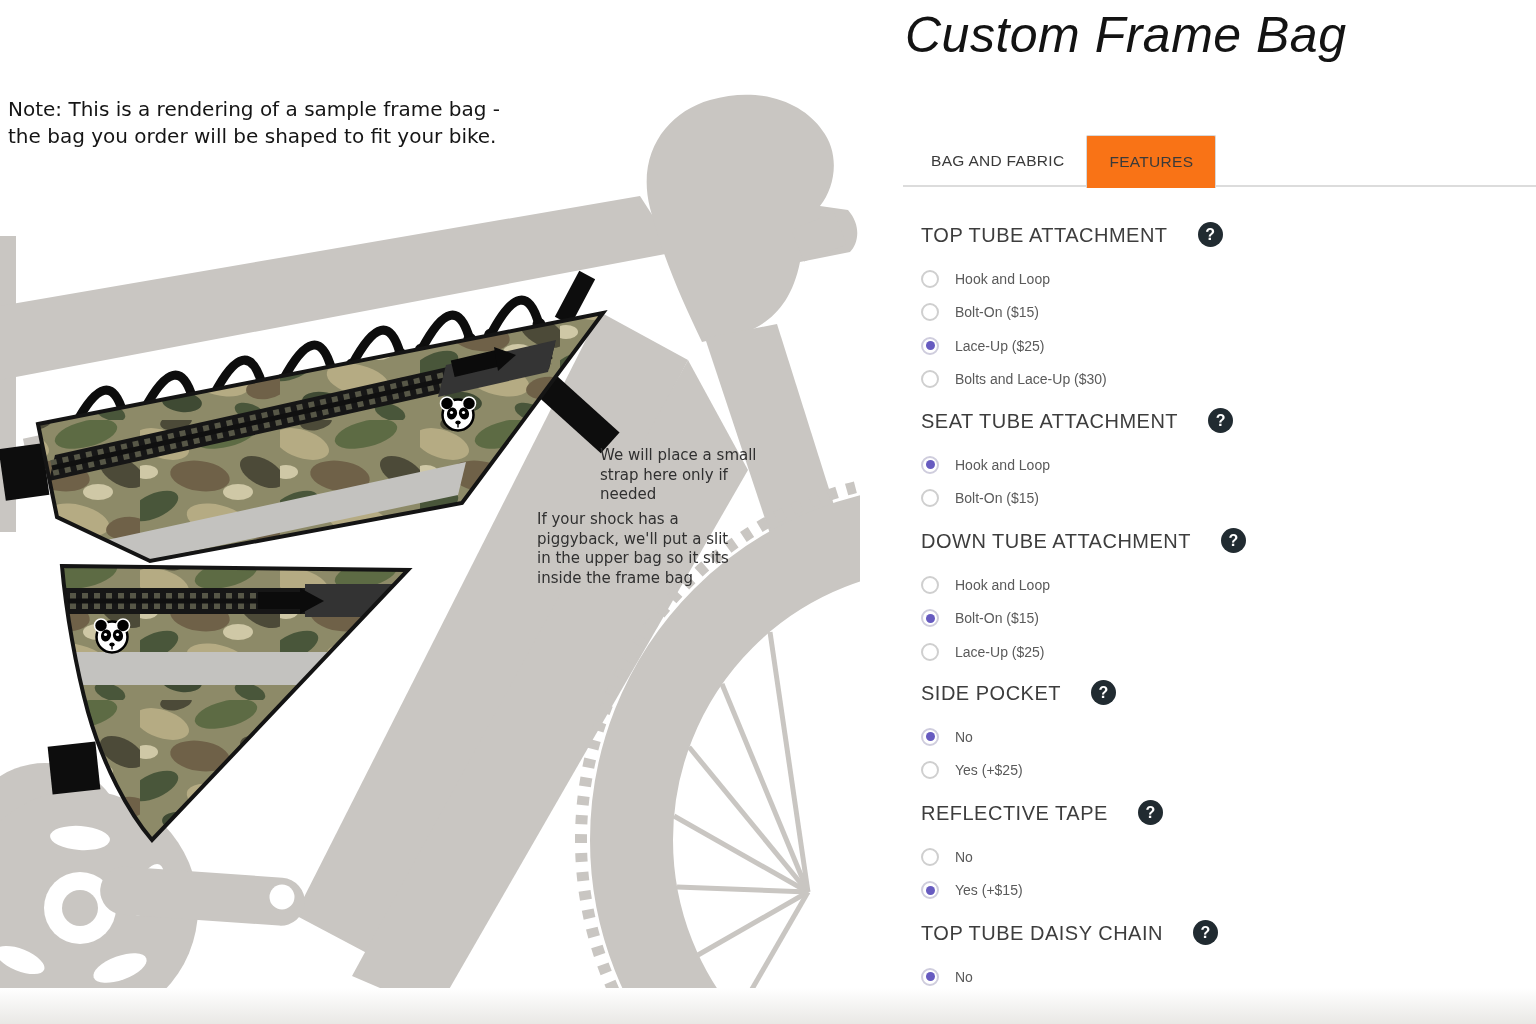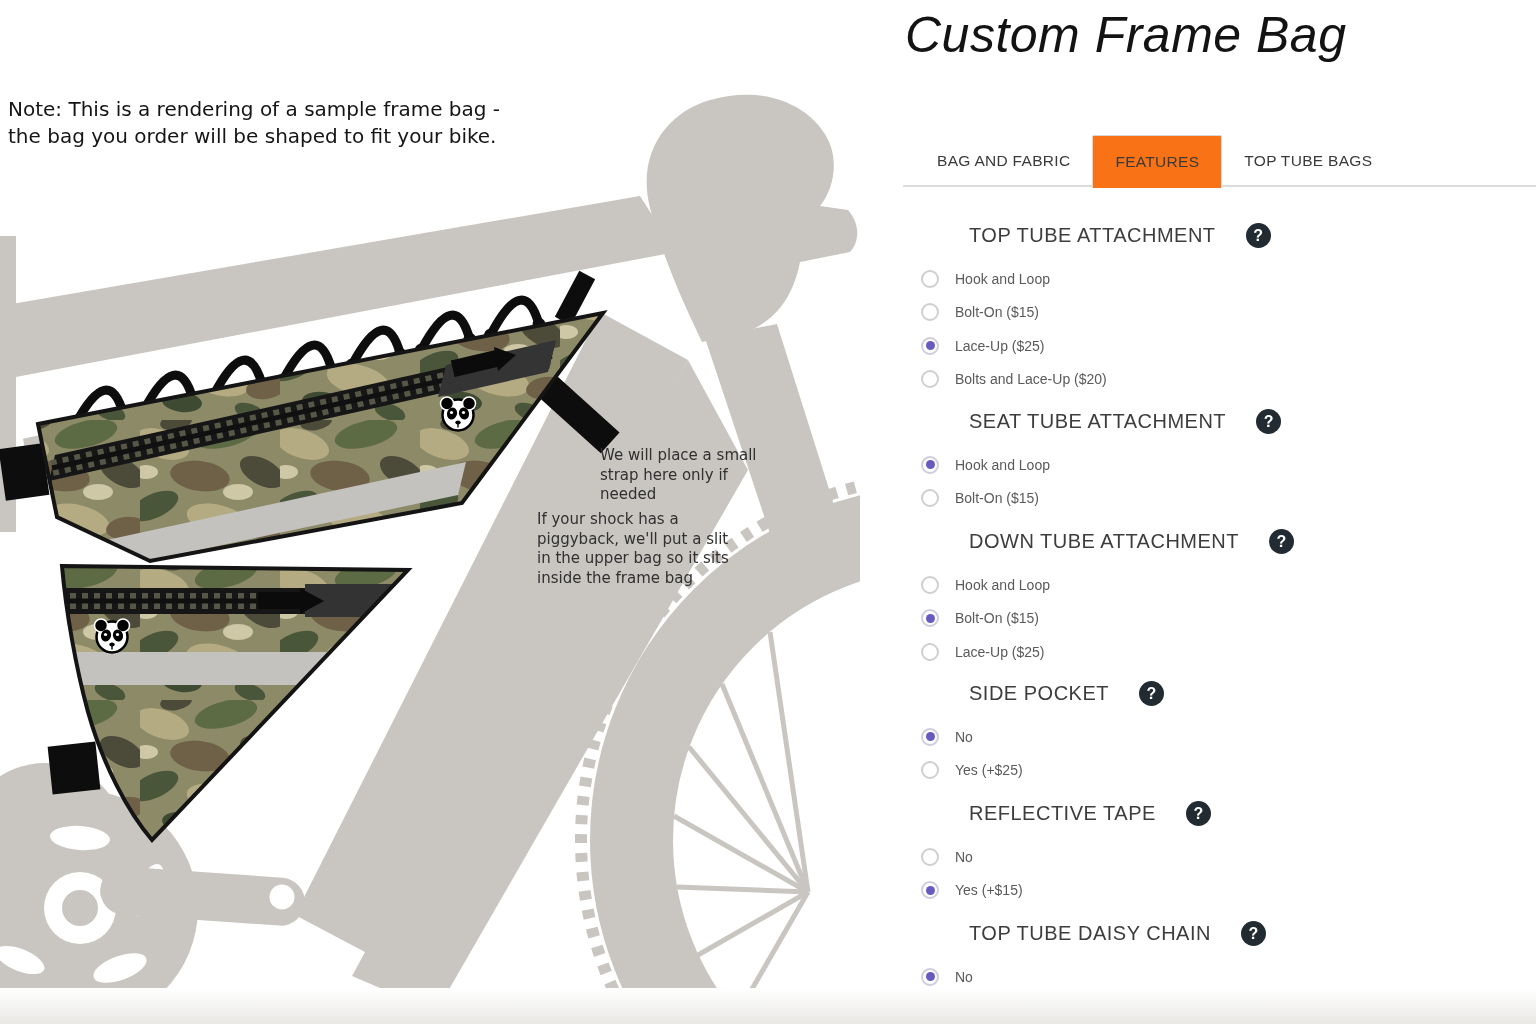--- a/index.html
+++ b/index.html
@@ -14,32 +14,32 @@
   .annot{position:absolute;font-family:"DejaVu Sans",sans-serif;font-size:15px;
          line-height:19.5px;color:#303030;white-space:pre-line;}
   .annot-strap{left:600px;top:446px;width:170px;}
   .annot-shock{left:537px;top:510px;width:210px;}
   .bike-svg{position:absolute;left:0;top:0;}
 
   
   .right-panel{position:absolute;left:903px;top:0;width:633px;height:1024px;}
   .page-title{position:absolute;left:2px;top:6px;font-size:50px;font-style:italic;
               font-weight:500;color:#131313;letter-spacing:.5px;}
-  .tabs{position:absolute;left:12px;top:135px;height:51px;display:flex;}
+  .tabs{position:absolute;left:6px;top:135px;height:51px;display:flex;}
   .tab{height:51px;display:flex;align-items:center;padding:0 22px;
        font-size:15.5px;letter-spacing:.3px;color:#3a3a3a;cursor:pointer;
        box-sizing:border-box;background:transparent;position:relative;}
   .tab.active{background:#f97316;border:1.5px solid #d8d8d8;border-bottom:none;
               border-radius:2px 2px 0 0;z-index:3;height:52.5px;}
   .tabs-underline{position:absolute;left:0;top:185px;width:633px;height:1.5px;
                   background:#dcdcdc;z-index:1;}
 
   .section{position:absolute;left:0;width:633px;}
   .s0{top:222px}.s1{top:408px}.s2{top:528px}.s3{top:680px}.s4{top:800px}.s5{top:920px}
-  .section-head{position:absolute;left:18px;top:0;display:flex;align-items:flex-end;margin-left:48px;}
+  .section-head{position:absolute;left:18px;top:0;display:flex;align-items:flex-start;}
   .section-title{font-size:20px;font-weight:500;letter-spacing:.5px;color:#3d3d3d;
                  text-transform:uppercase;line-height:26px;}
   .help-icon{width:25px;height:25px;border-radius:50%;background:var(--help-bg,#212b31);
              color:#fff;font-size:16px;font-weight:bold;display:flex;align-items:center;
              justify-content:center;margin-left:30px;cursor:pointer;flex:0 0 25px;}
   .opts{position:absolute;left:18px;top:40px;}
   .opt-row{height:33.5px;display:flex;align-items:center;cursor:pointer;}
   .radio{width:18px;height:18px;box-sizing:border-box;border-radius:50%;
          border:2px solid #cfcfcf;background:#fff;margin-right:16px;position:relative;flex:0 0 18px;}
   .opt-row.checked .radio{border-color:#cfcddd;}
@@ -207,21 +207,20 @@
 </div>
 
 <div class="right-panel">
 
   <div class="page-title">Custom Frame Bag</div>
 
   <div class="tabs-underline"></div>
   <div class="tabs">
     <div class="tab">BAG AND FABRIC</div>
     <div class="tab active">FEATURES</div>
-    <div class="tab">TOP TUBE BAGS</div>
   </div>
 
   <div class="section s0">
     <div class="section-head">
       <span class="section-title">TOP TUBE ATTACHMENT</span>
       <span class="help-icon">?</span>
     </div>
     <div class="opts">
       <div class="opt-row">
         <span class="radio"></span>
@@ -230,21 +229,21 @@
       <div class="opt-row">
         <span class="radio"></span>
         <span class="opt-label">Bolt-On ($15)</span>
         </div>
       <div class="opt-row checked">
         <span class="radio"></span>
         <span class="opt-label">Lace-Up ($25)</span>
         </div>
       <div class="opt-row">
         <span class="radio"></span>
-        <span class="opt-label">Bolts and Lace-Up ($20)</span>
+        <span class="opt-label">Bolts and Lace-Up ($30)</span>
         </div>
     </div>
   </div>
 
   <div class="section s1">
     <div class="section-head">
       <span class="section-title">SEAT TUBE ATTACHMENT</span>
       <span class="help-icon">?</span>
     </div>
     <div class="opts">

